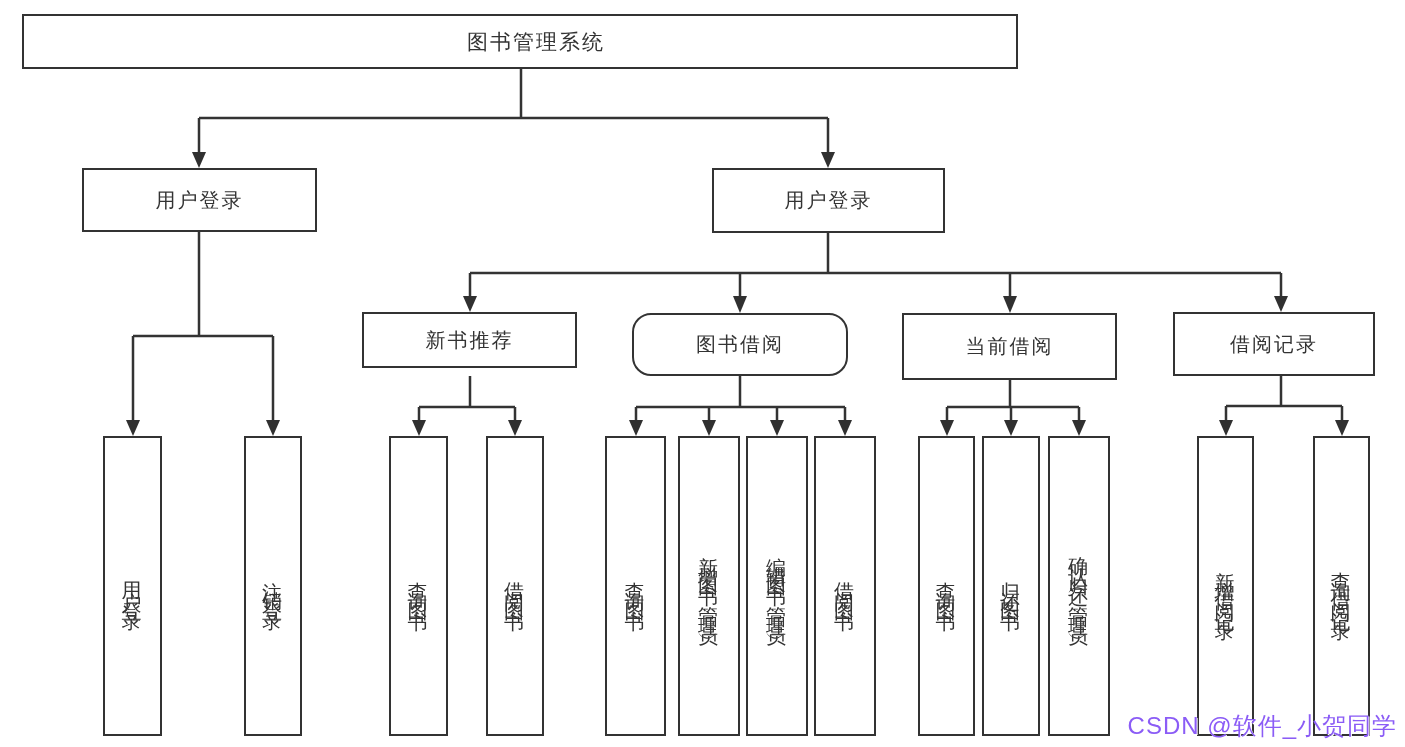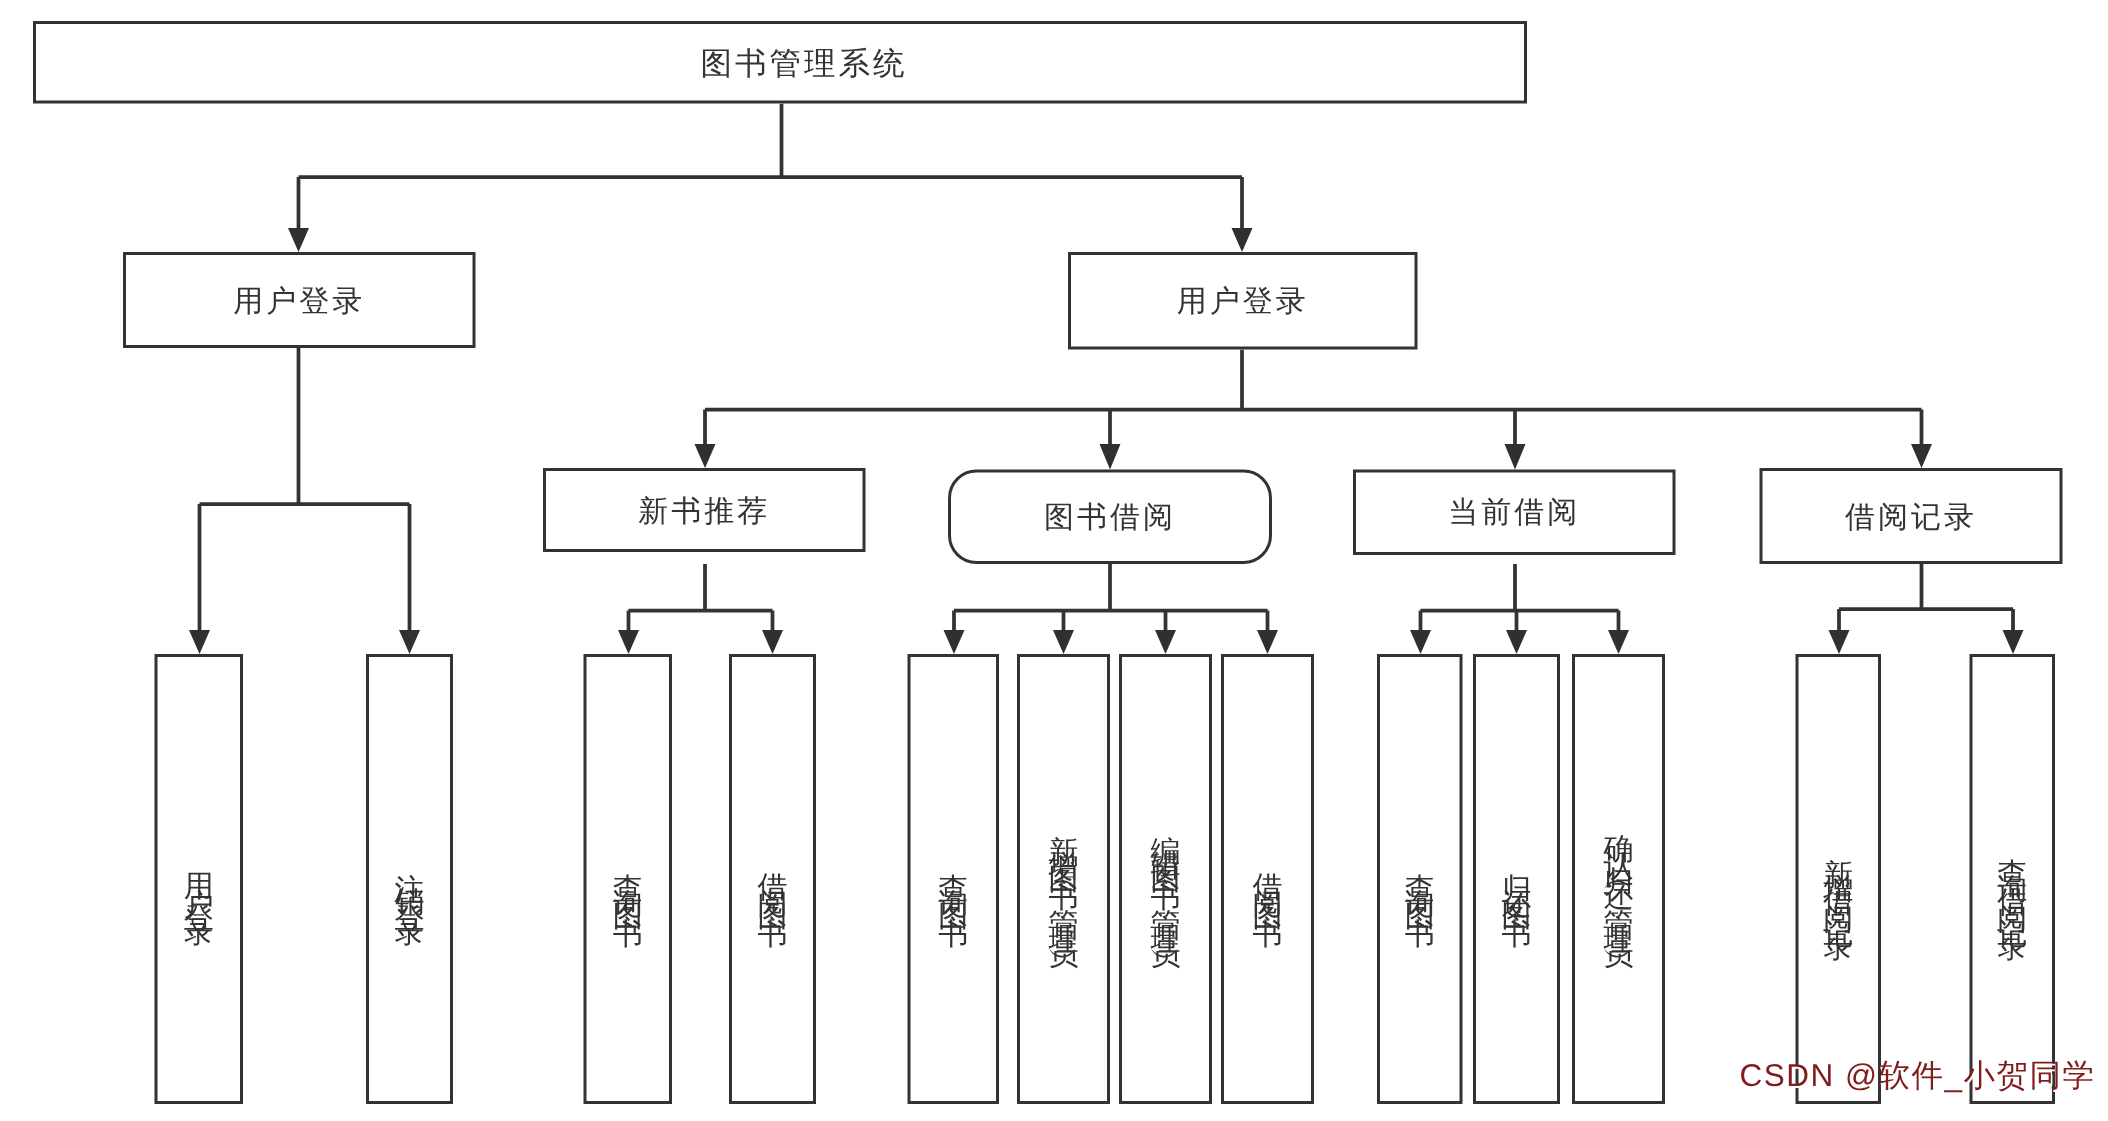--- a/index.html
+++ b/index.html
@@ -36,24 +36,24 @@
     writing-mode: vertical-rl;
     text-orientation: mixed;
     font-size: 20px;
     letter-spacing: 10px;
     color: #333333;
     white-space: nowrap;
   }
   .watermark {
     position: absolute;
     right: 8px;
-    bottom: 16px;
-    font-size: 21px;
+    bottom: 5px;
+    font-size: 24px;
     letter-spacing: 1px;
-    color: #7f1d1d;
+    color: #8b5cf6;
     text-shadow: 1px 1px 0 #ffffff;
     z-index: 3;
     white-space: nowrap;
   }
 </style>
 </head>
 <body>
 
 <div class="canvas">
 
@@ -93,21 +93,21 @@
     <polygon points="1335,420 1349,420 1342,436"></polygon>
   </svg>
 
   <div class="node root-box" style="left:22px; top:14px; width:996px; height:55px;">图书管理系统</div>
 
   <div class="node h" style="left:82px; top:168px; width:235px; height:64px;">用户登录</div>
   <div class="node h" style="left:712px; top:168px; width:233px; height:65px;">用户登录</div>
 
   <div class="node h" style="left:362px; top:312px; width:215px; height:56px;">新书推荐</div>
   <div class="node h" style="left:632px; top:313px; width:216px; height:63px;border-radius:19px;">图书借阅</div>
-  <div class="node h" style="left:902px; top:313px; width:215px; height:57px;">当前借阅</div>
+  <div class="node h" style="left:902px; top:313px; width:215px; height:67px;">当前借阅</div>
   <div class="node h" style="left:1173px; top:312px; width:202px; height:64px;">借阅记录</div>
 
   <div class="node leaf" style="left:103px; top:436px; width:59px; height:300px;">
     <span>用户登录</span>
   </div>
   <div class="node leaf" style="left:244px; top:436px; width:58px; height:300px;">
     <span>注销登录</span>
   </div>
 
   <div class="node leaf" style="left:389px; top:436px; width:59px; height:300px;">

